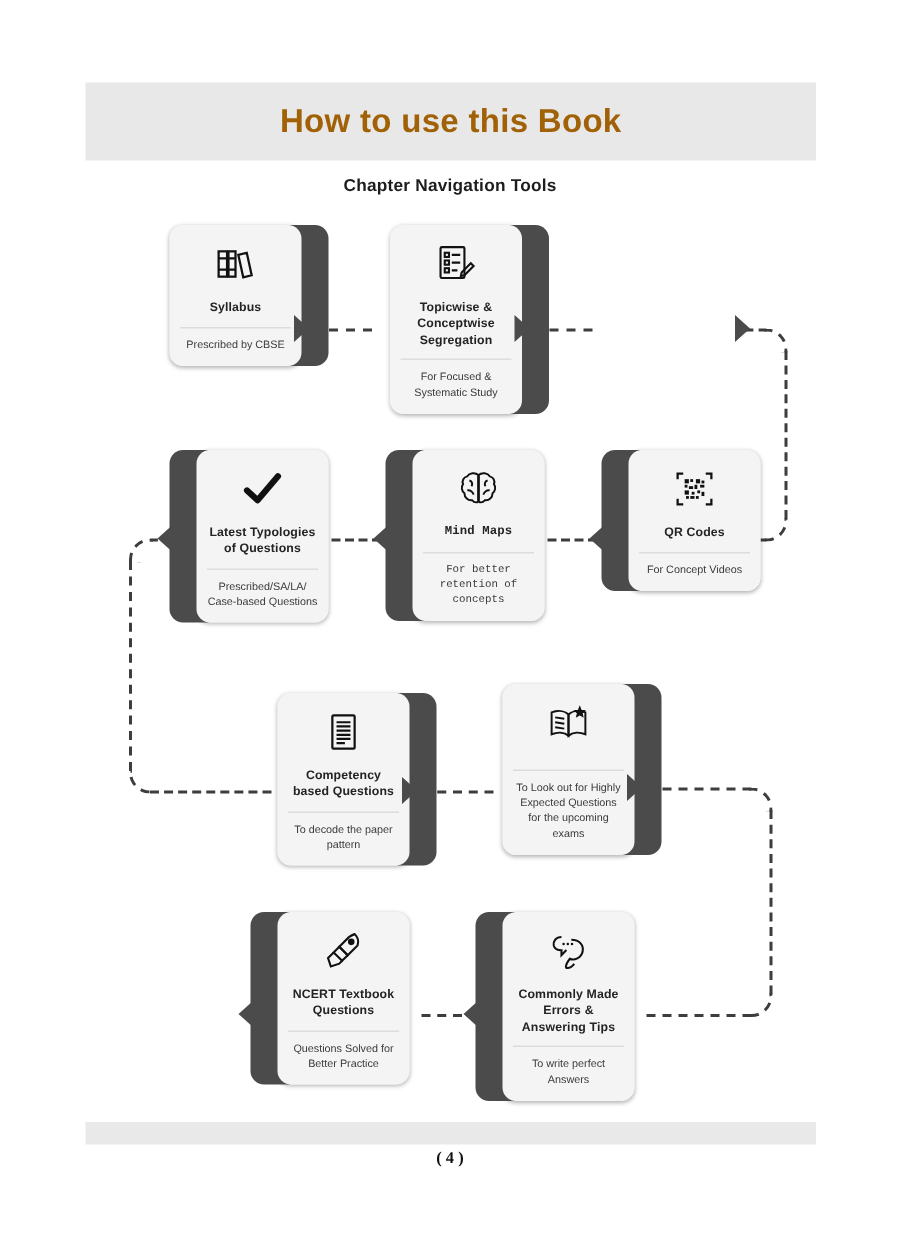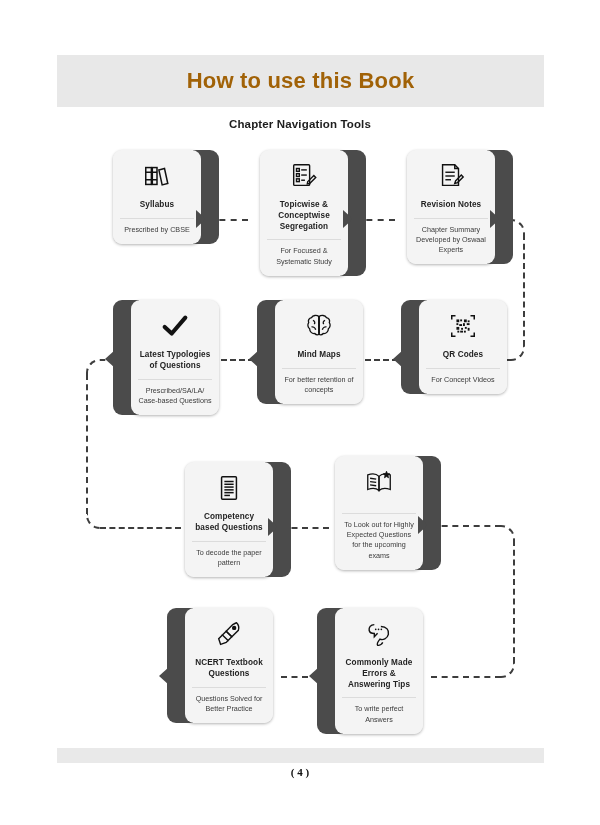--- a/index.html
+++ b/index.html
@@ -277,56 +277,38 @@
           <path d="M20 22 L26.5 15.5 L28.5 17.5 L22 24 L19.5 24.5 Z" fill="none"></path>
         </svg>
       </div>
       <div class="card-title">Topicwise &amp; Conceptwise Segregation</div>
       <div class="card-sep"></div>
       <div class="card-desc">For Focused &amp; Systematic Study</div>
     </div>
   </div>
   <div class="chevron right" style="left:343px; top:210px;"></div>
 
-  <div class="card edge-right" style="left:407px; top:150px;">
-    <div class="slab"></div>
-    <div class="card-inner">
-      <div class="card-icon">
-        <svg width="30" height="30" viewBox="0 0 32 32" fill="none" stroke="#111" stroke-width="1.5">
-          <path d="M7 4 H20 L24 8 V26 H7 Z"></path>
-          <path d="M20 4 V8 H24"></path>
-          <line x1="10" y1="12" x2="20" y2="12"></line>
-          <line x1="10" y1="16" x2="20" y2="16"></line>
-          <line x1="10" y1="20" x2="16" y2="20"></line>
-          <path d="M21 21 L27 15 L29 17 L23 23 L20 24 Z"></path>
-        </svg>
-      </div>
-      <div class="card-title">Revision Notes</div>
-      <div class="card-sep"></div>
-      <div class="card-desc">Chapter Summary Developed by Oswaal Experts</div>
-    </div>
-  </div>
   <div class="chevron right" style="left:490px; top:210px;"></div>
 
   <div class="card edge-left" style="left:131px; top:300px;">
     <div class="slab"></div>
     <div class="card-inner">
       <div class="card-icon">
         <svg width="30" height="30" viewBox="0 0 32 32" fill="none" stroke="#111" stroke-width="4.4" stroke-linecap="round" stroke-linejoin="round">
           <path d="M5 17 L12.5 24 L27 7"></path>
         </svg>
       </div>
       <div class="card-title">Latest Typologies of Questions</div>
       <div class="card-sep"></div>
       <div class="card-desc">Prescribed/SA/LA/ Case-based Questions</div>
     </div>
   </div>
   <div class="chevron left" style="left:105px; top:350px;"></div>
 
-  <div class="card edge-left" style="left:275px; top:300px;">
+  <div class="card edge-left" style="left:275px; top:300px;font-family:Liberation Mono, monospace;">
     <div class="slab"></div>
     <div class="card-inner">
       <div class="card-icon">
         <svg width="30" height="30" viewBox="0 0 32 32" fill="none" stroke="#111" stroke-width="1.4">
           <path d="M16 6 C13.5 4 9.5 4.5 8 7 C5.5 7.5 4 10 5 12.5 C3.5 14.5 4 17.5 6 19 C6 22 8.5 24.5 11.5 24 C13 26 16 26 16 24 Z"></path>
           <path d="M16 6 C18.5 4 22.5 4.5 24 7 C26.5 7.5 28 10 27 12.5 C28.5 14.5 28 17.5 26 19 C26 22 23.5 24.5 20.5 24 C19 26 16 26 16 24 Z"></path>
           <line x1="16" y1="6" x2="16" y2="24"></line>
           <path d="M9.5 10 C11.5 10.5 12 12.5 11 14"></path>
           <path d="M22.5 10 C20.5 10.5 20 12.5 21 14"></path>
           <path d="M8 17 C10 16.5 12 18 12.5 20"></path>

